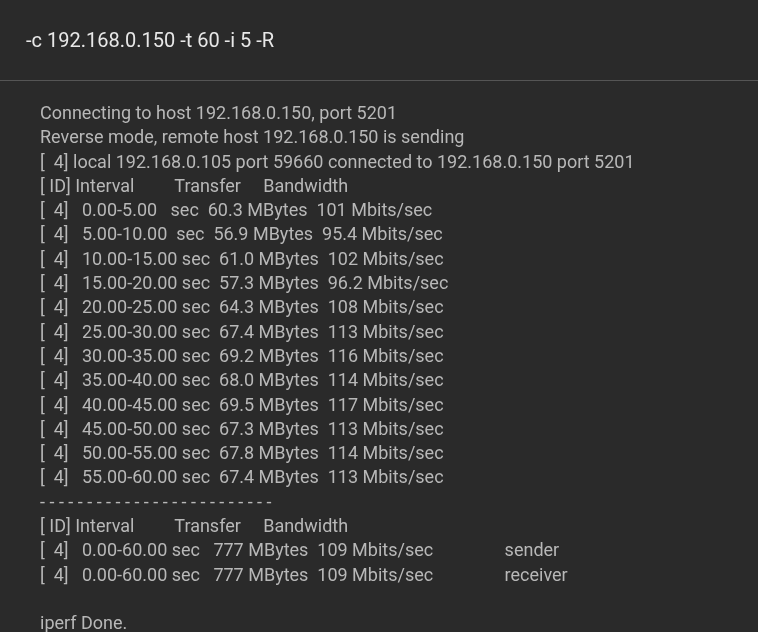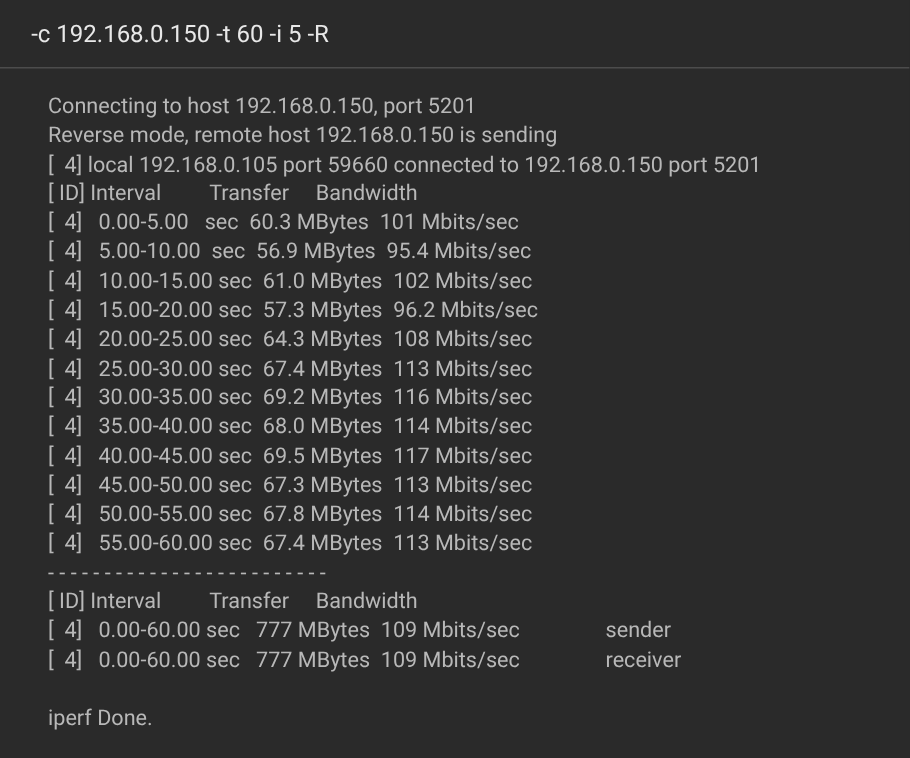--- a/index.html
+++ b/index.html
@@ -8,21 +8,21 @@
       box-sizing: border-box;
     }
     body {
       background-color: #2a2a2a;
       font-family: -apple-system, BlinkMacSystemFont, 'Segoe UI', Roboto, sans-serif;
       width: 758px;
       height: 632px;
       overflow: hidden;
     }
     .command-bar {
-      padding: 16px 26px;
+      padding: 28px 26px;
       border-bottom: 1px solid #555;
       color: #e8e8e8;
       font-size: 20px;
       font-weight: 400;
     }
     .output {
       padding: 20px 40px;
       color: #b8b8b8;
       font-size: 18px;
       line-height: 1.35;

